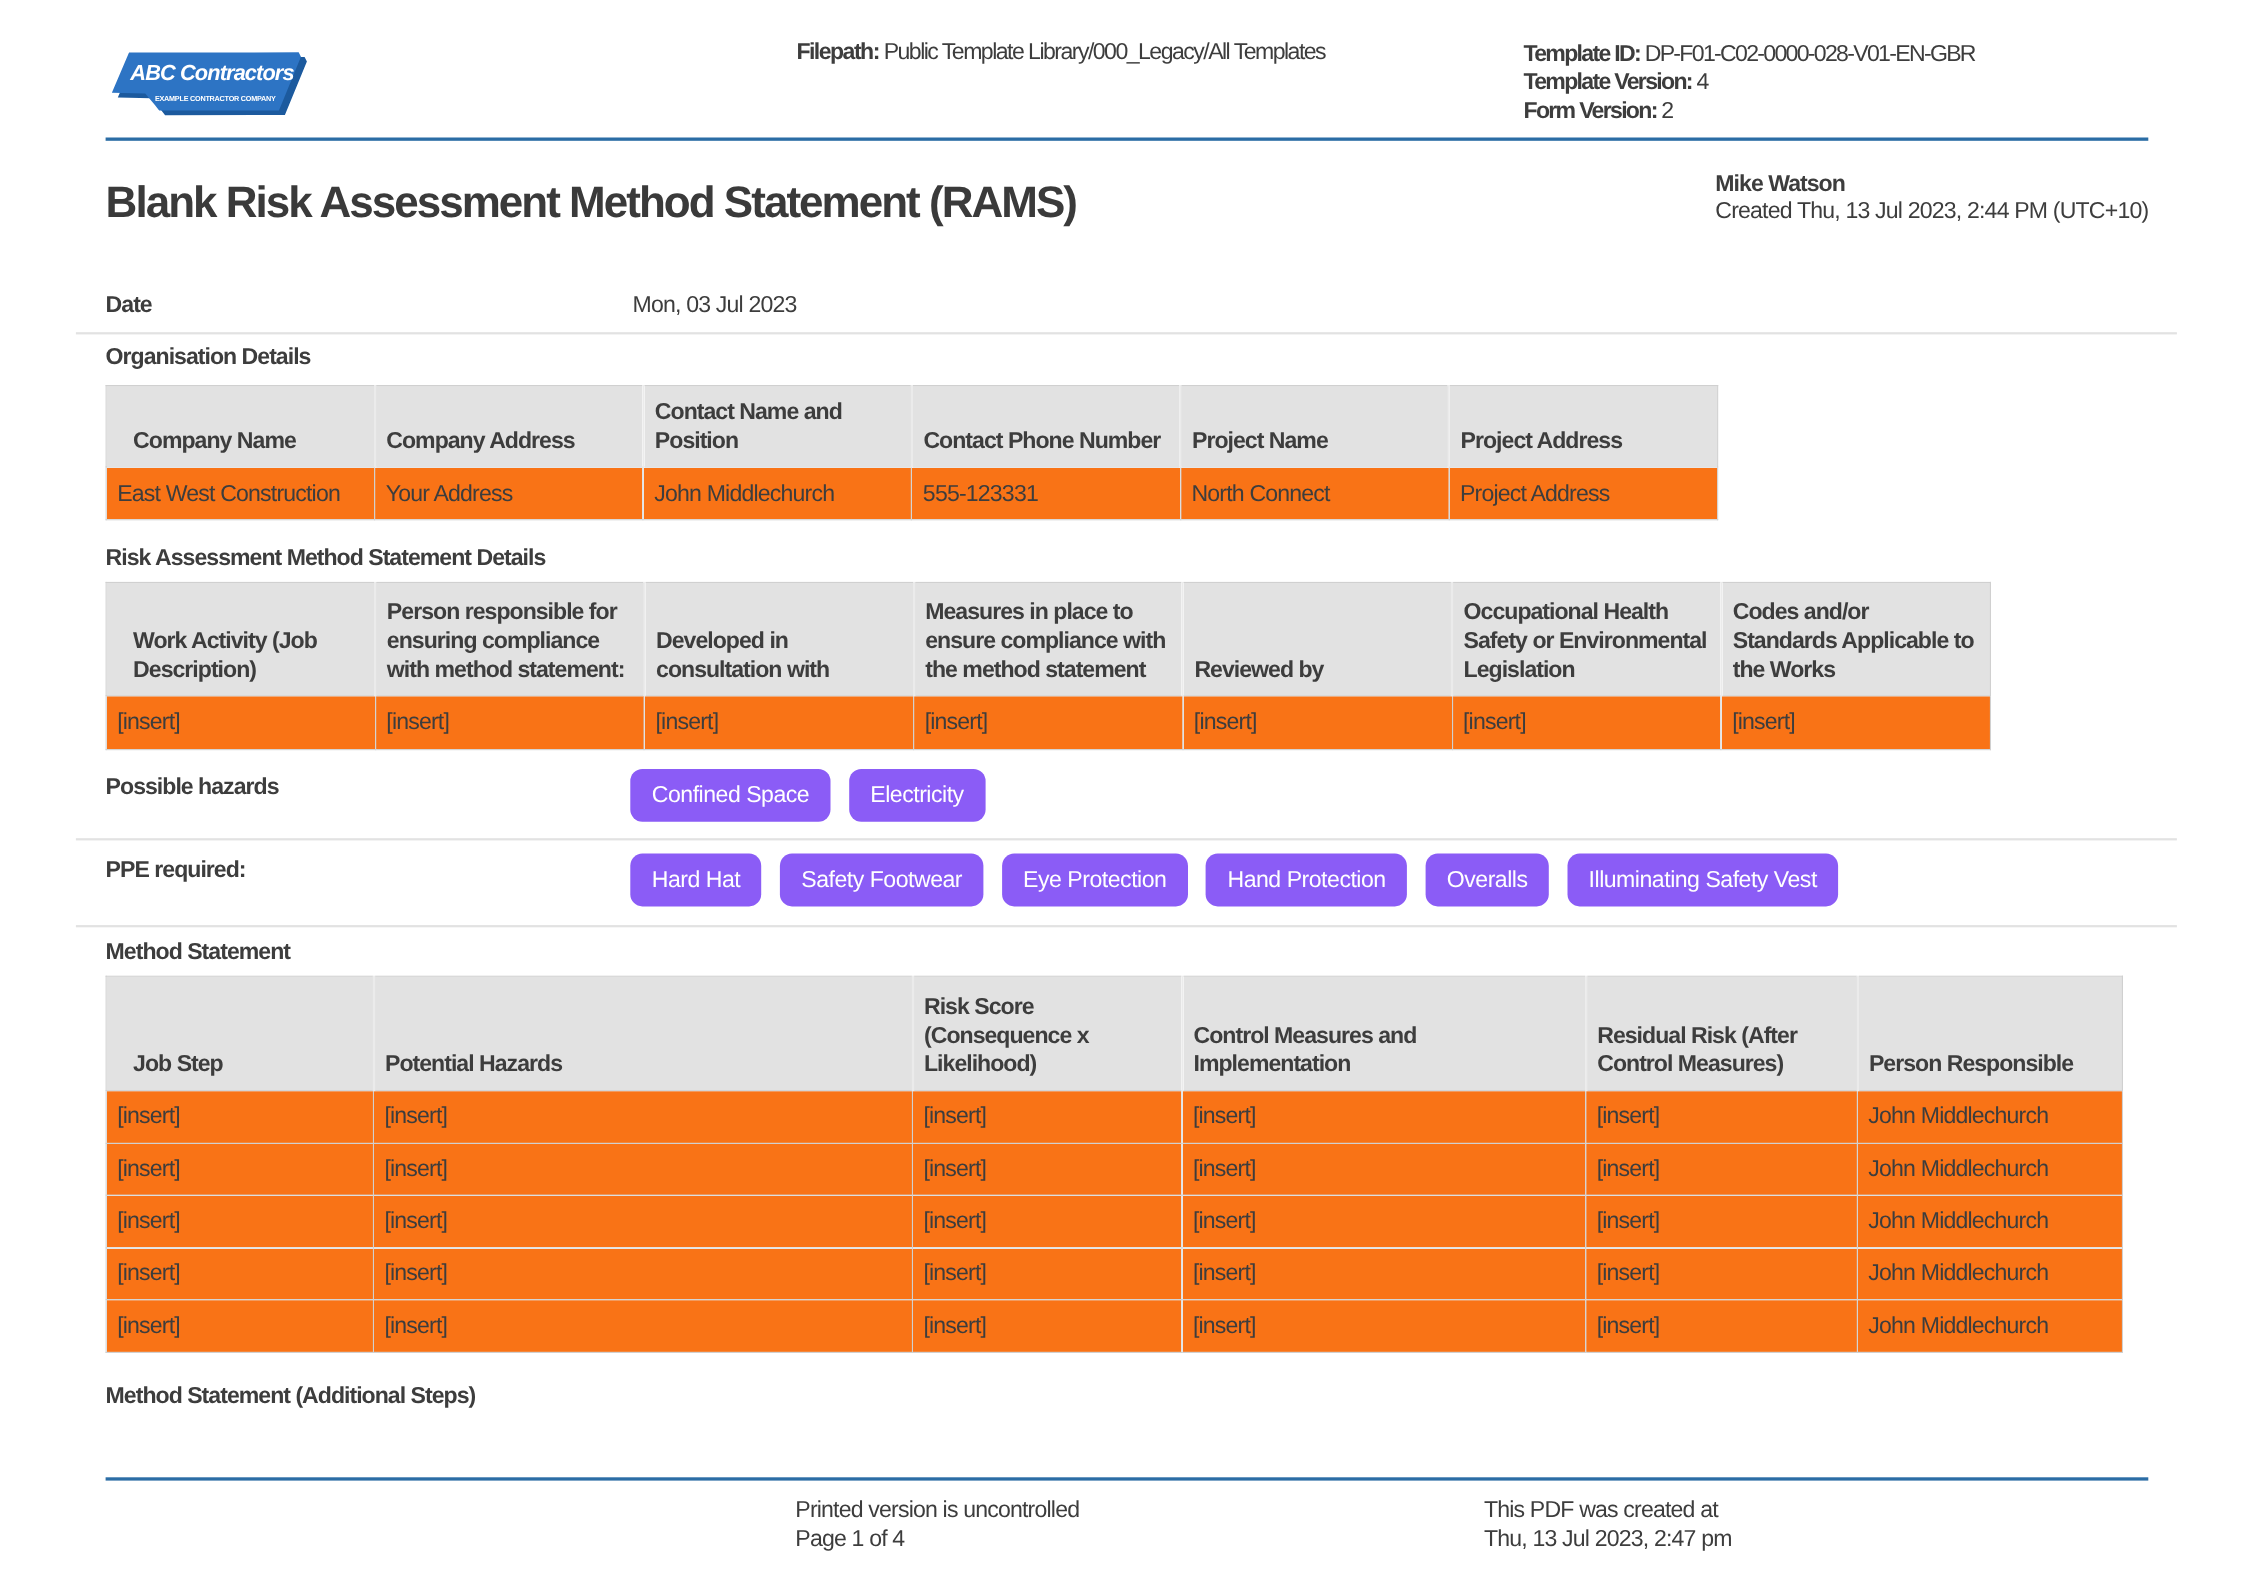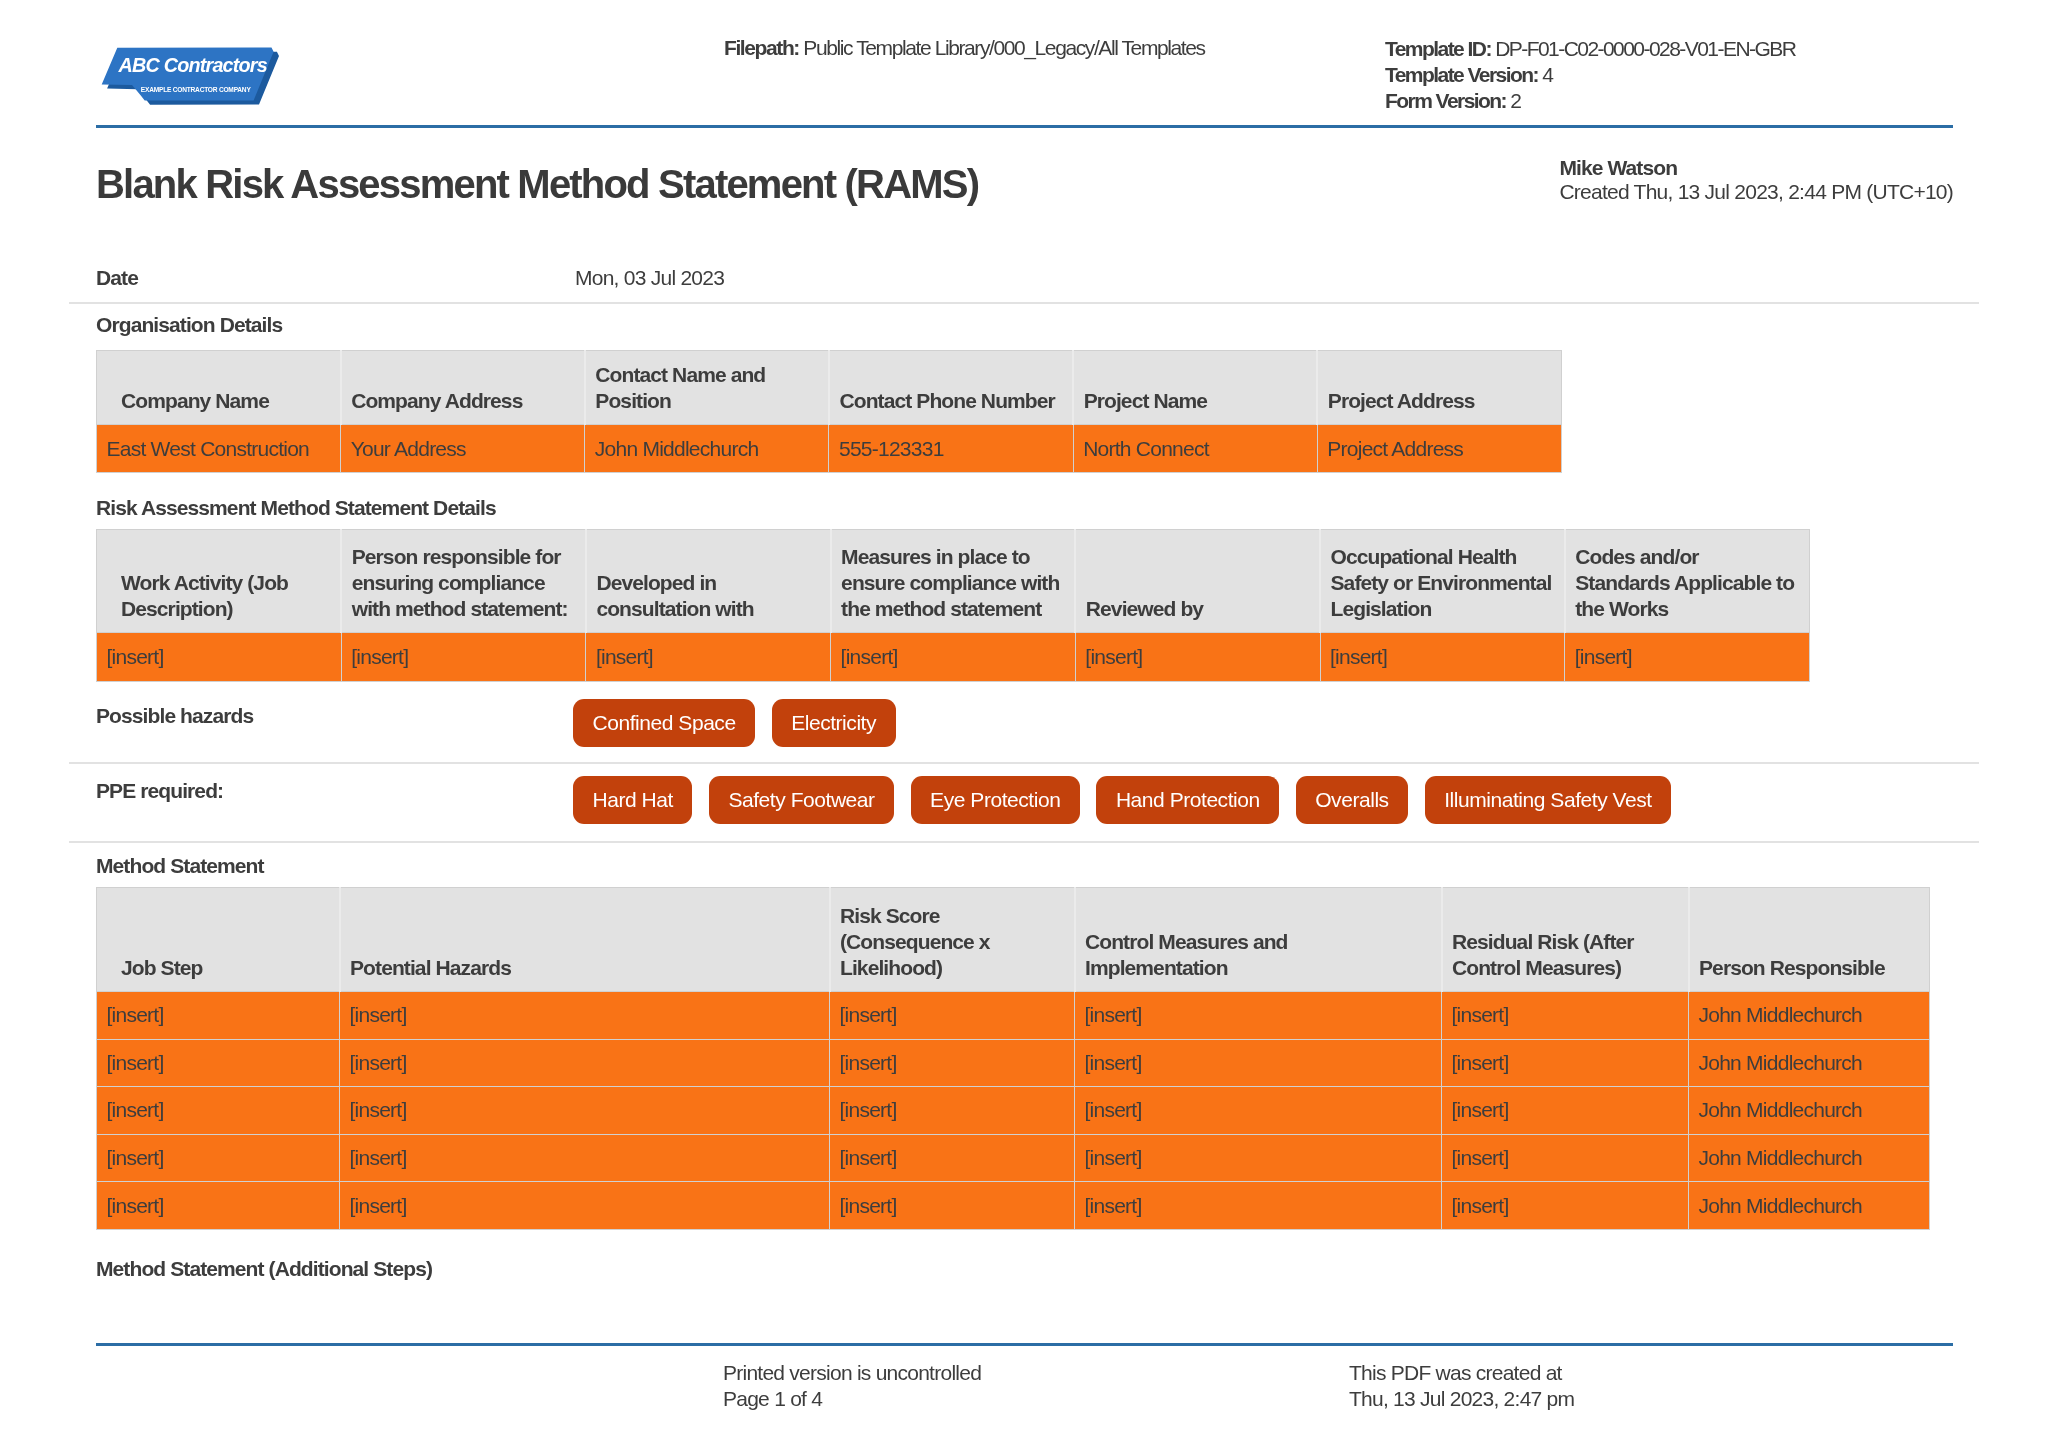--- a/index.html
+++ b/index.html
@@ -10,21 +10,21 @@
   .abs{position:absolute;}
   .hr{position:absolute;left:69px;width:1910px;height:2px;background:#e2e2e2;}
   .blueline{position:absolute;left:96px;width:1857px;height:3px;background:#2b6da5;}
   table{border-collapse:collapse;table-layout:fixed;}
   th,td{border:1.5px solid #d0d0d0;font-size:21px;line-height:26px;padding:10px 12px 10px 9.5px;text-align:left;overflow:hidden;}
   th{background:#e2e2e2;vertical-align:bottom;font-weight:bold;letter-spacing:-0.9px;
      border-left:2px solid #ebebeb;border-right:2px solid #ebebeb;white-space:nowrap;}
   th.fb{border-left:1.5px solid #d0d0d0;padding-left:24px;}
   th.lb{border-right:1.5px solid #d0d0d0;}
   td{background:#f97316;vertical-align:middle;white-space:nowrap;}
-  .chip{display:inline-block;background:#c2410c;color:#ffffff;border-radius:11px;
+  .chip{display:inline-block;background:#8b5cf6;color:#ffffff;border-radius:11px;
         height:48px;line-height:48px;padding:0 19.5px;margin-right:16.5px;font-size:21px;
         letter-spacing:-0.45px;vertical-align:top;}
 </style>
 </head>
 <body>
 <div id="page">
 
   <svg class="abs" style="left:96px;top:42px;" width="200" height="70" viewBox="0 0 200 70">
     <polygon points="21.3,5.8 175.5,5.6 177.6,9.7 157.6,58.4 48.7,58.5 44.8,53.5 36,43.1 5.7,42.4" fill="#1c5a9e" transform="translate(5.4,4.2)"></polygon>
     <polygon points="21.3,5.8 175.5,5.6 177.6,9.7 157.6,58.4 48.7,58.5 44.8,53.5 36,43.1 5.7,42.4" fill="#2d74c4"></polygon>

